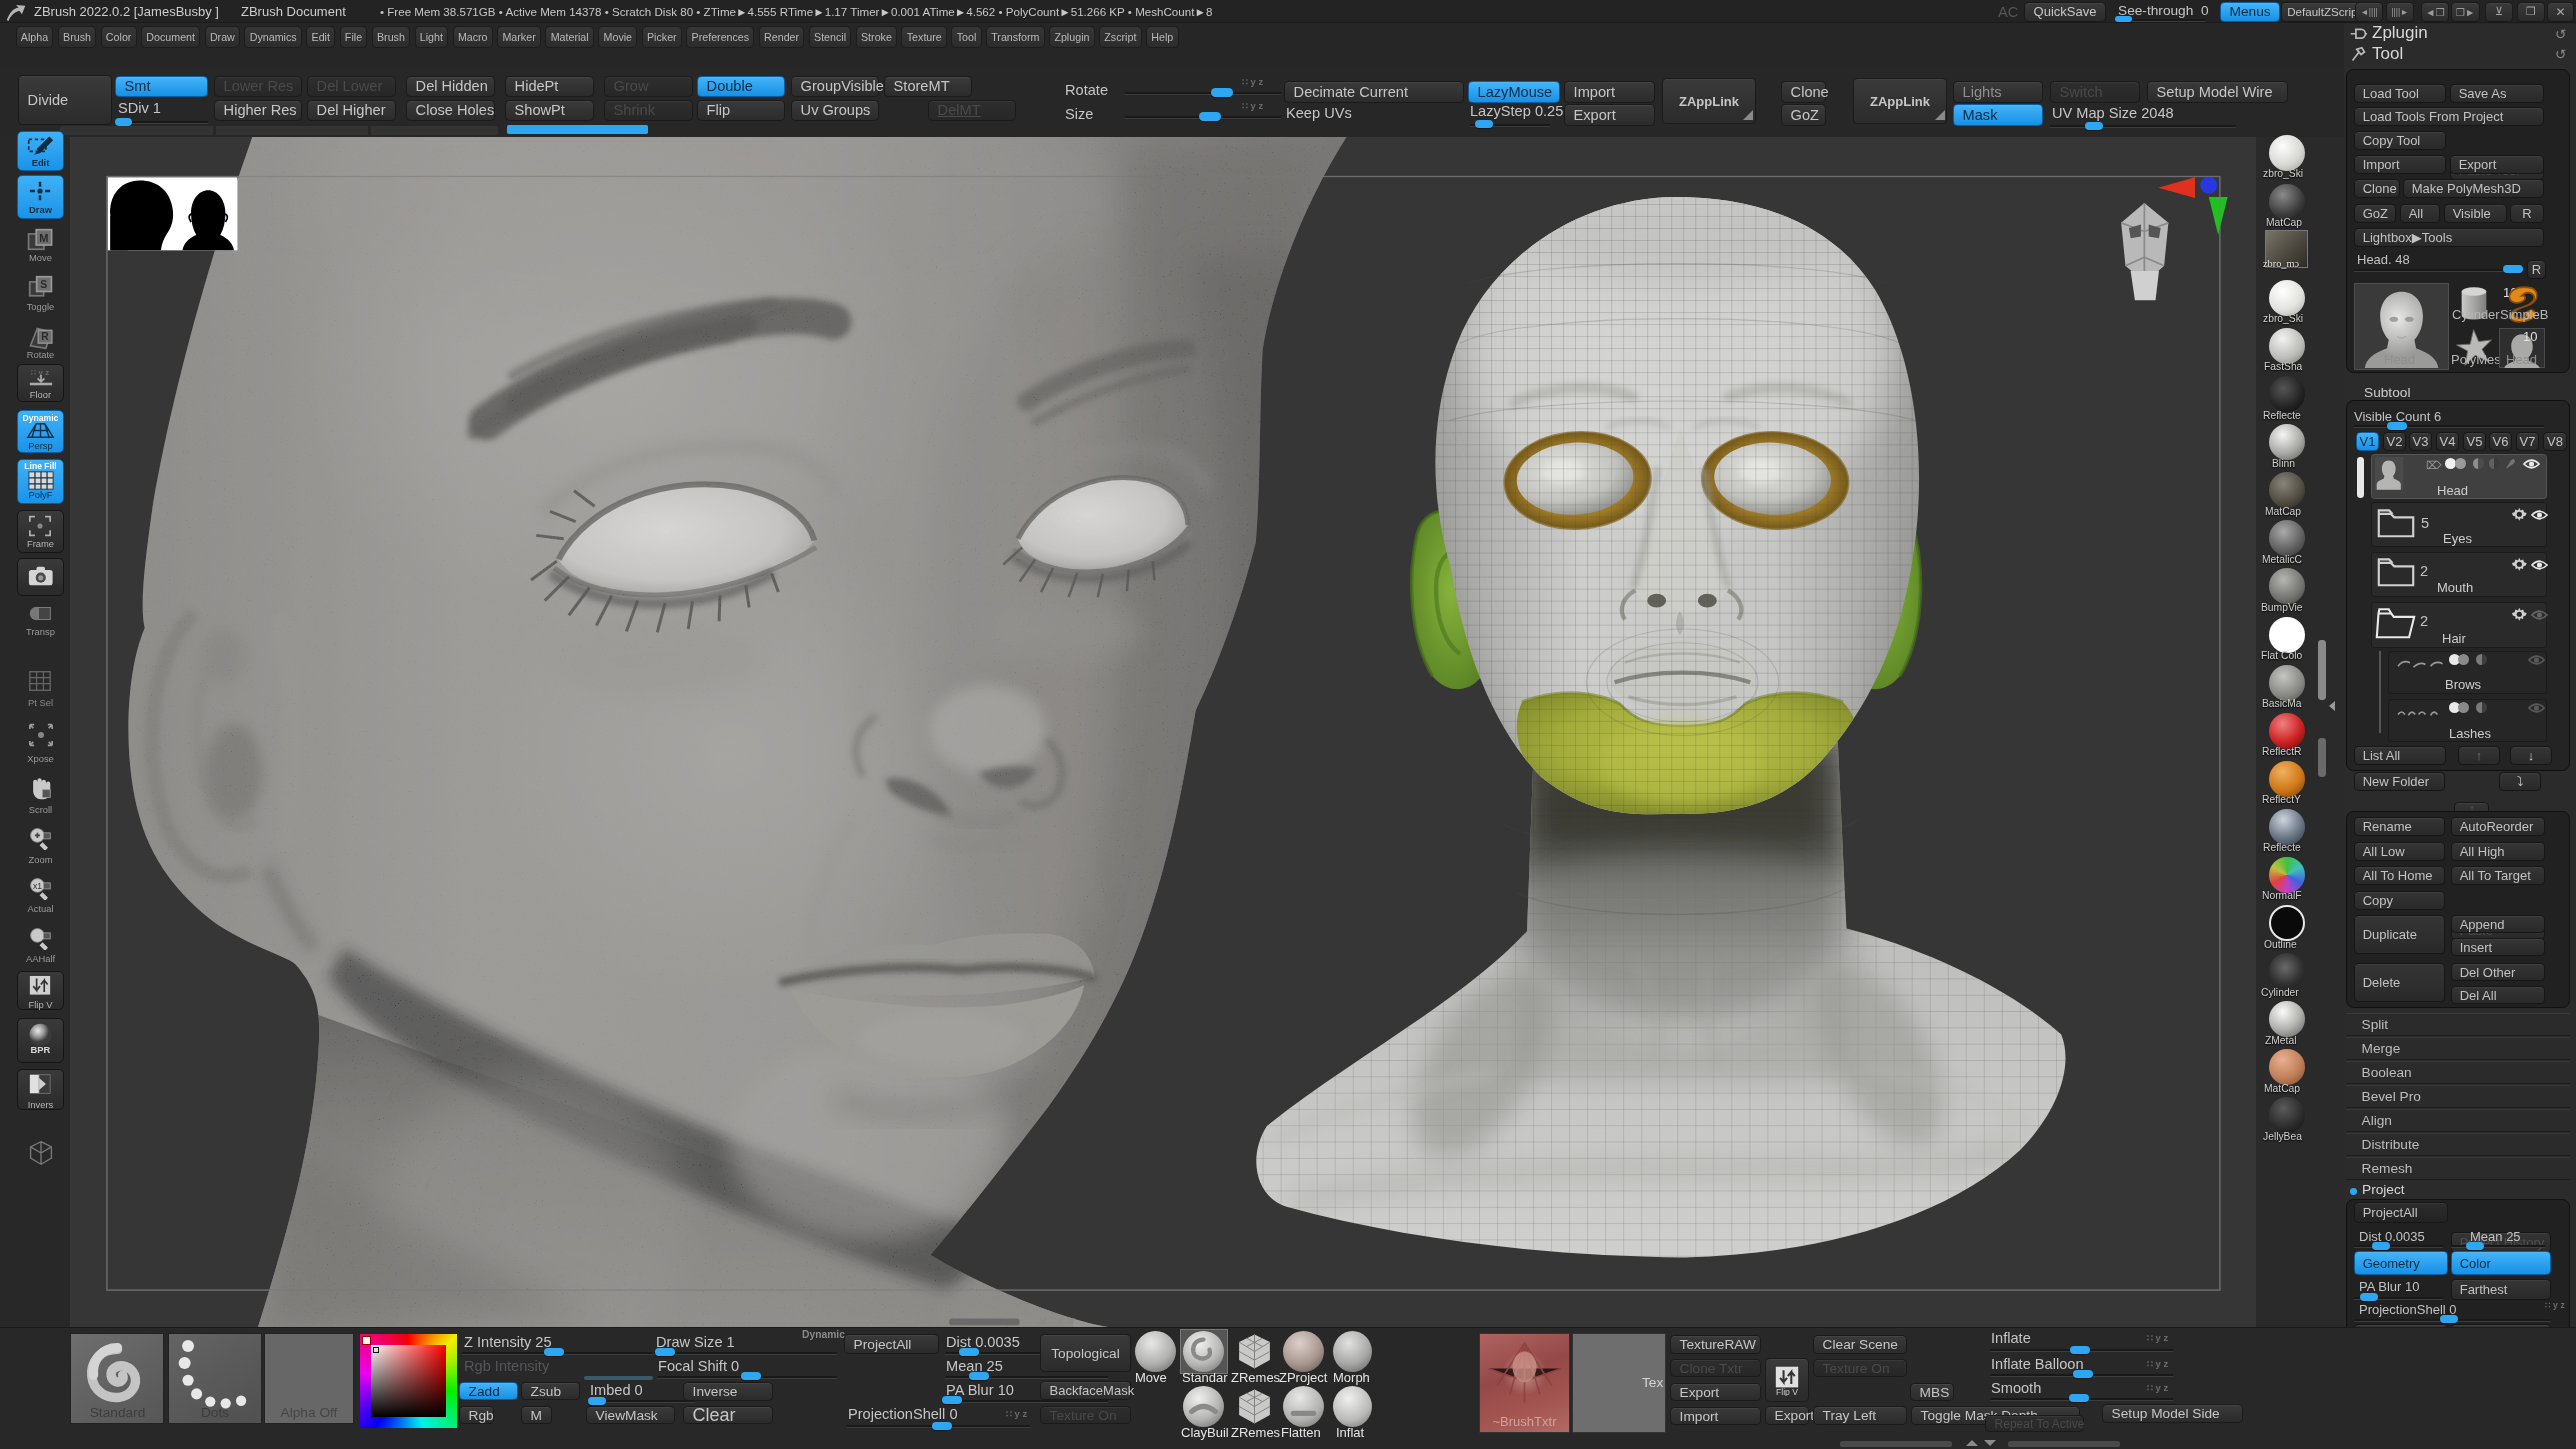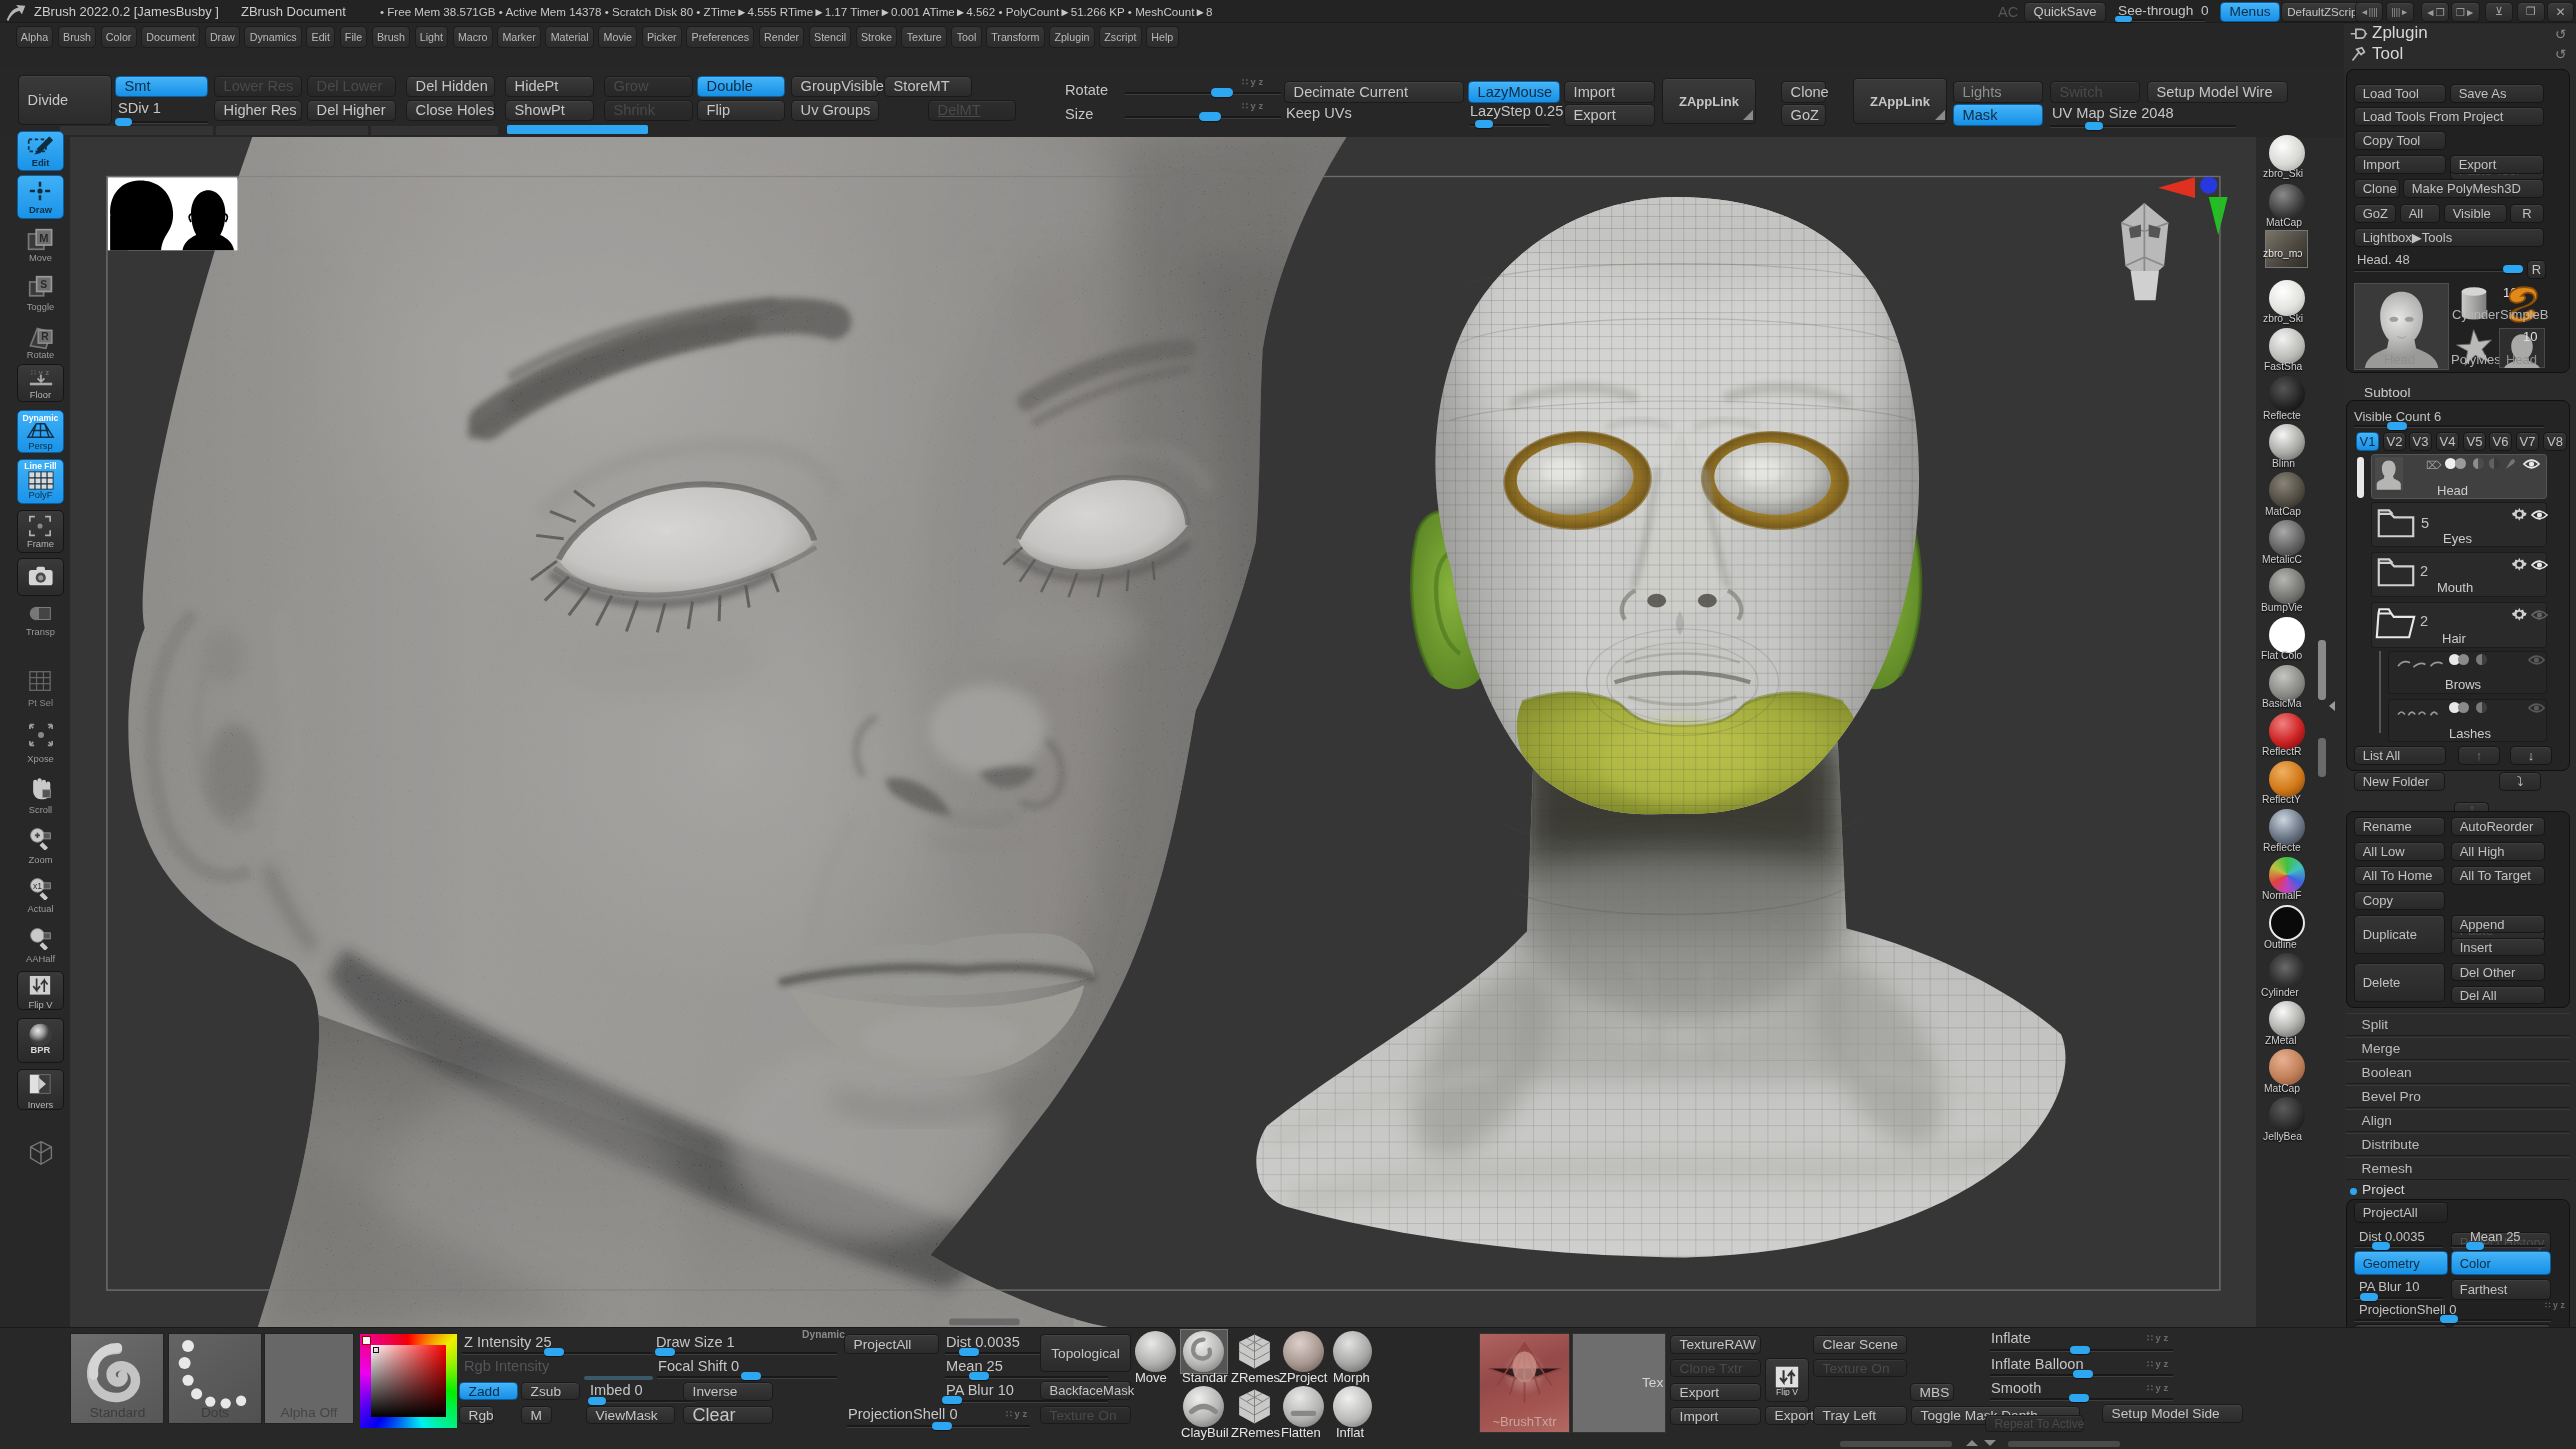--- a/index.html
+++ b/index.html
@@ -553,21 +553,21 @@
 </g>
 </svg>
 </div>
 
 <div class="abs" style="left:2256px;top:137px;width:88px;height:1190px;background:#2a2a2a;"></div>
 <div class="mat" style="top:135px;background:radial-gradient(circle at 38% 32%,#fdfdfd,#d8d8d4 55%,#9a9a96);"></div>
 <div class="matl" style="left:2263px;top:168px;">zbro_Ski</div>
 <div class="mat" style="top:184px;background:radial-gradient(circle at 38% 30%,#8a8a8a,#3a3a3a 60%,#111);"></div>
 <div class="matl" style="left:2266px;top:217px;">MatCap</div>
 <div class="abs" style="left:2265px;top:230px;width:43px;height:38px;background:linear-gradient(135deg,#7a7468,#4a463e 60%,#2e2c26);border:1.7px solid #777;"></div>
-<div class="matl" style="left:2263px;top:248px;color:#e8e8e8;">zbro_mɔ</div>
+<div class="matl" style="left:2263px;top:258px;color:#e8e8e8;font-family:Liberation Serif, serif;">zbro_mɔ</div>
 <div class="mat" style="top:280px;background:radial-gradient(circle at 38% 32%,#ffffff,#e2e2de 55%,#a5a5a1);"></div>
 <div class="matl" style="left:2263px;top:313px;">zbro_Ski</div>
 <div class="mat" style="top:328px;background:radial-gradient(circle at 38% 30%,#f2f2f2,#b9b9b5 60%,#6e6e6a);"></div>
 <div class="matl" style="left:2264px;top:361px;">FastSha</div>
 <div class="mat" style="top:376px;background:radial-gradient(circle at 40% 35%,#555,#222 60%,#0a0a0a);"></div>
 <div class="matl" style="left:2263px;top:410px;">Reflecte</div>
 <div class="mat" style="top:424px;background:radial-gradient(circle at 38% 30%,#f5f5f5,#a9a9a5 55%,#555);"></div>
 <div class="matl" style="left:2272px;top:458px;">Blinn</div>
 <div class="mat" style="top:472px;background:radial-gradient(circle at 40% 32%,#8a8478,#4e4a40 60%,#211e18);"></div>
 <div class="matl" style="left:2265px;top:506px;">MatCap</div>

